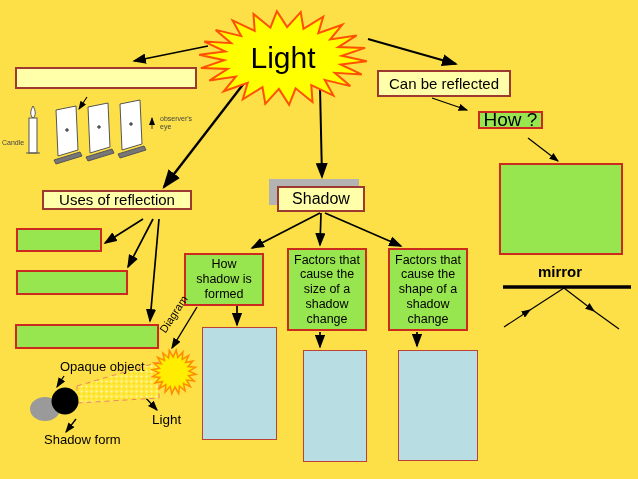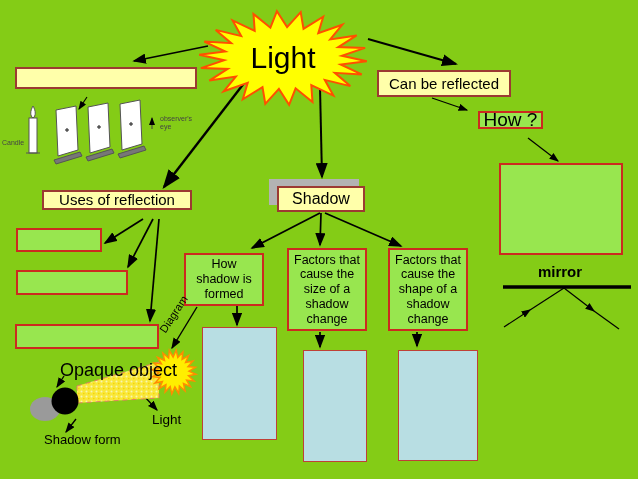--- a/index.html
+++ b/index.html
@@ -1,17 +1,17 @@
 <!DOCTYPE html>
 <html><head>
 <meta charset="utf-8">
 <style>
   html,body{margin:0;padding:0;background:#fff;}
   #canvas{
-    position:relative;width:638px;height:479px;overflow:hidden;background:#84cc16;
+    position:relative;width:638px;height:479px;overflow:hidden;background:#fde047;
     font-family:"Liberation Sans", sans-serif;color:#000;
   }
   #art{position:absolute;left:0;top:0;z-index:1;}
   .box{
     position:absolute;box-sizing:border-box;z-index:3;
     display:flex;align-items:center;justify-content:center;
     text-align:center;white-space:pre-line;line-height:1.18;
   }
   .yellow{background:#ffffaa;border:2px solid #9c3a32;}
   .green{background:#98e64f;border:2px solid #cc2a1f;}
@@ -142,21 +142,21 @@
 change</div>
 
   <div class="box blue" style="left:202px;top:327px;width:75px;height:113px;"></div>
   <div class="box blue" style="left:303px;top:350px;width:64px;height:112px;"></div>
   <div class="box blue" style="left:398px;top:350px;width:80px;height:111px;"></div>
 
   <div class="lbl" style="left:528px;top:263px;width:64px;font-size:15px;text-align:center;font-weight:bold;">mirror</div>
 
   <div class="lbl" id="diagram-label" style="left:153px;top:308px;font-size:11px;">Diagram</div>
 
-  <div class="lbl" style="left:60px;top:360px;font-size:18px;">Opaque object</div>
+  <div class="lbl" style="left:60px;top:360px;font-size:13px;">Opaque object</div>
 
   <div class="lbl" style="left:152px;top:412px;font-size:13.5px;">Light</div>
 
   <div class="lbl" style="left:44px;top:433px;font-size:13px;">Shadow form</div>
 
   <div class="lbl" style="left:2px;top:139px;font-size:7px;color:#444;">Candle</div>
 
   <div class="lbl" style="left:160px;top:115px;font-size:7px;color:#444;">observer's
 eye</div>
 

